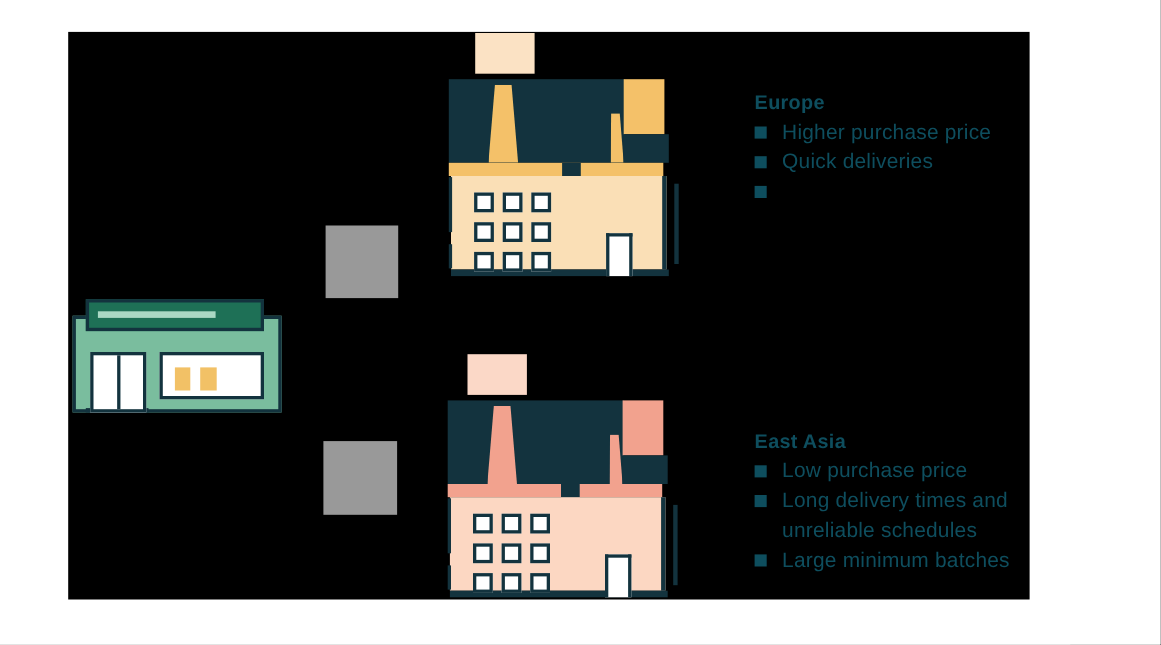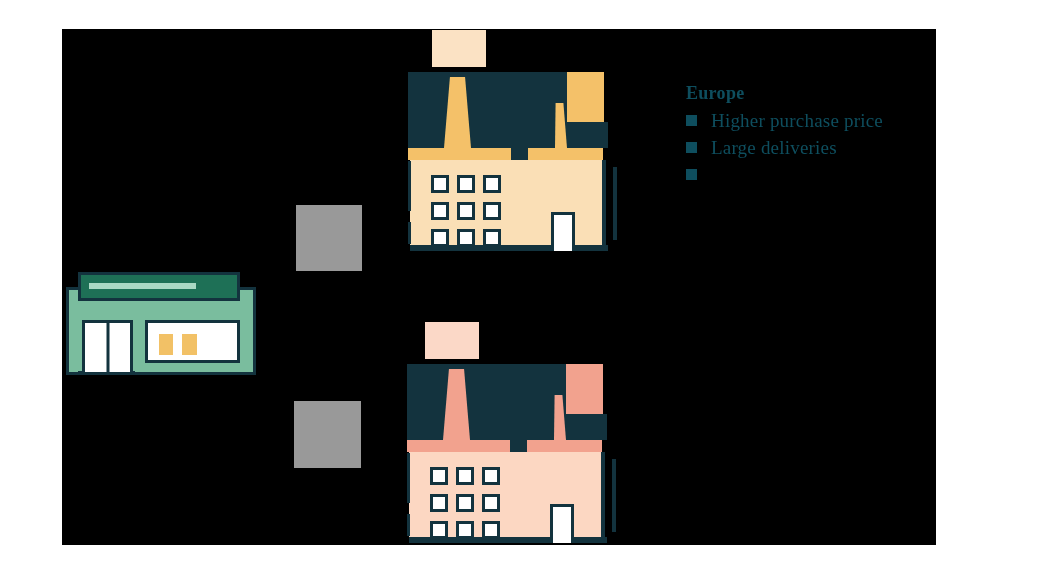--- a/index.html
+++ b/index.html
@@ -1,17 +1,17 @@
 <!DOCTYPE html>
 <html><head>
 <meta charset="utf-8">
 <style>
   html,body{margin:0;padding:0;background:#ffffff;}
   .stage{position:relative;width:973px;height:586px;background:#ffffff;overflow:hidden;
-         font-family:Liberation Serif, serif;}
+         font-family:Liberation Sans, sans-serif;}
   .abs{position:absolute;}
   .panel{left:62px;top:29px;width:874px;height:516px;background:#000000;}
 
   
   .store{left:66px;top:272px;width:195px;height:108px;}
   .s-facade{left:0;top:15px;width:190px;height:88px;background:#7abd9e;
             border:3px solid #13333e;box-sizing:border-box;}
   .s-awning{left:12px;top:0;width:162px;height:29px;background:#1e7056;
             border:3px solid #13333e;box-sizing:border-box;}
   .s-strip{position:absolute;left:8px;top:8px;width:107px;height:6px;background:#aad8c4;}
@@ -153,21 +153,37 @@
   </div>
 
   <div class="info info-europe">
     <div class="info-title">Europe</div>
     <div class="info-item">
       <span class="bullet"></span>
       <span class="item-text">Higher purchase price</span>
     </div>
     <div class="info-item">
       <span class="bullet"></span>
-      <span class="item-text">Large deliveries</span>
+      <span class="item-text">Quick deliveries</span>
     </div>
     <div class="info-item">
       <span class="bullet"></span>
     </div>
   </div>
 
+  <div class="info info-asia">
+    <div class="info-title">East Asia</div>
+    <div class="info-item">
+      <span class="bullet"></span>
+      <span class="item-text">Low purchase price</span>
+    </div>
+    <div class="info-item">
+      <span class="bullet"></span>
+      <span class="item-text">Long delivery times and
+unreliable schedules</span>
+    </div>
+    <div class="info-item">
+      <span class="bullet"></span>
+      <span class="item-text">Large minimum batches</span>
+    </div>
+  </div>
 
 </div>
 
 </body></html>

